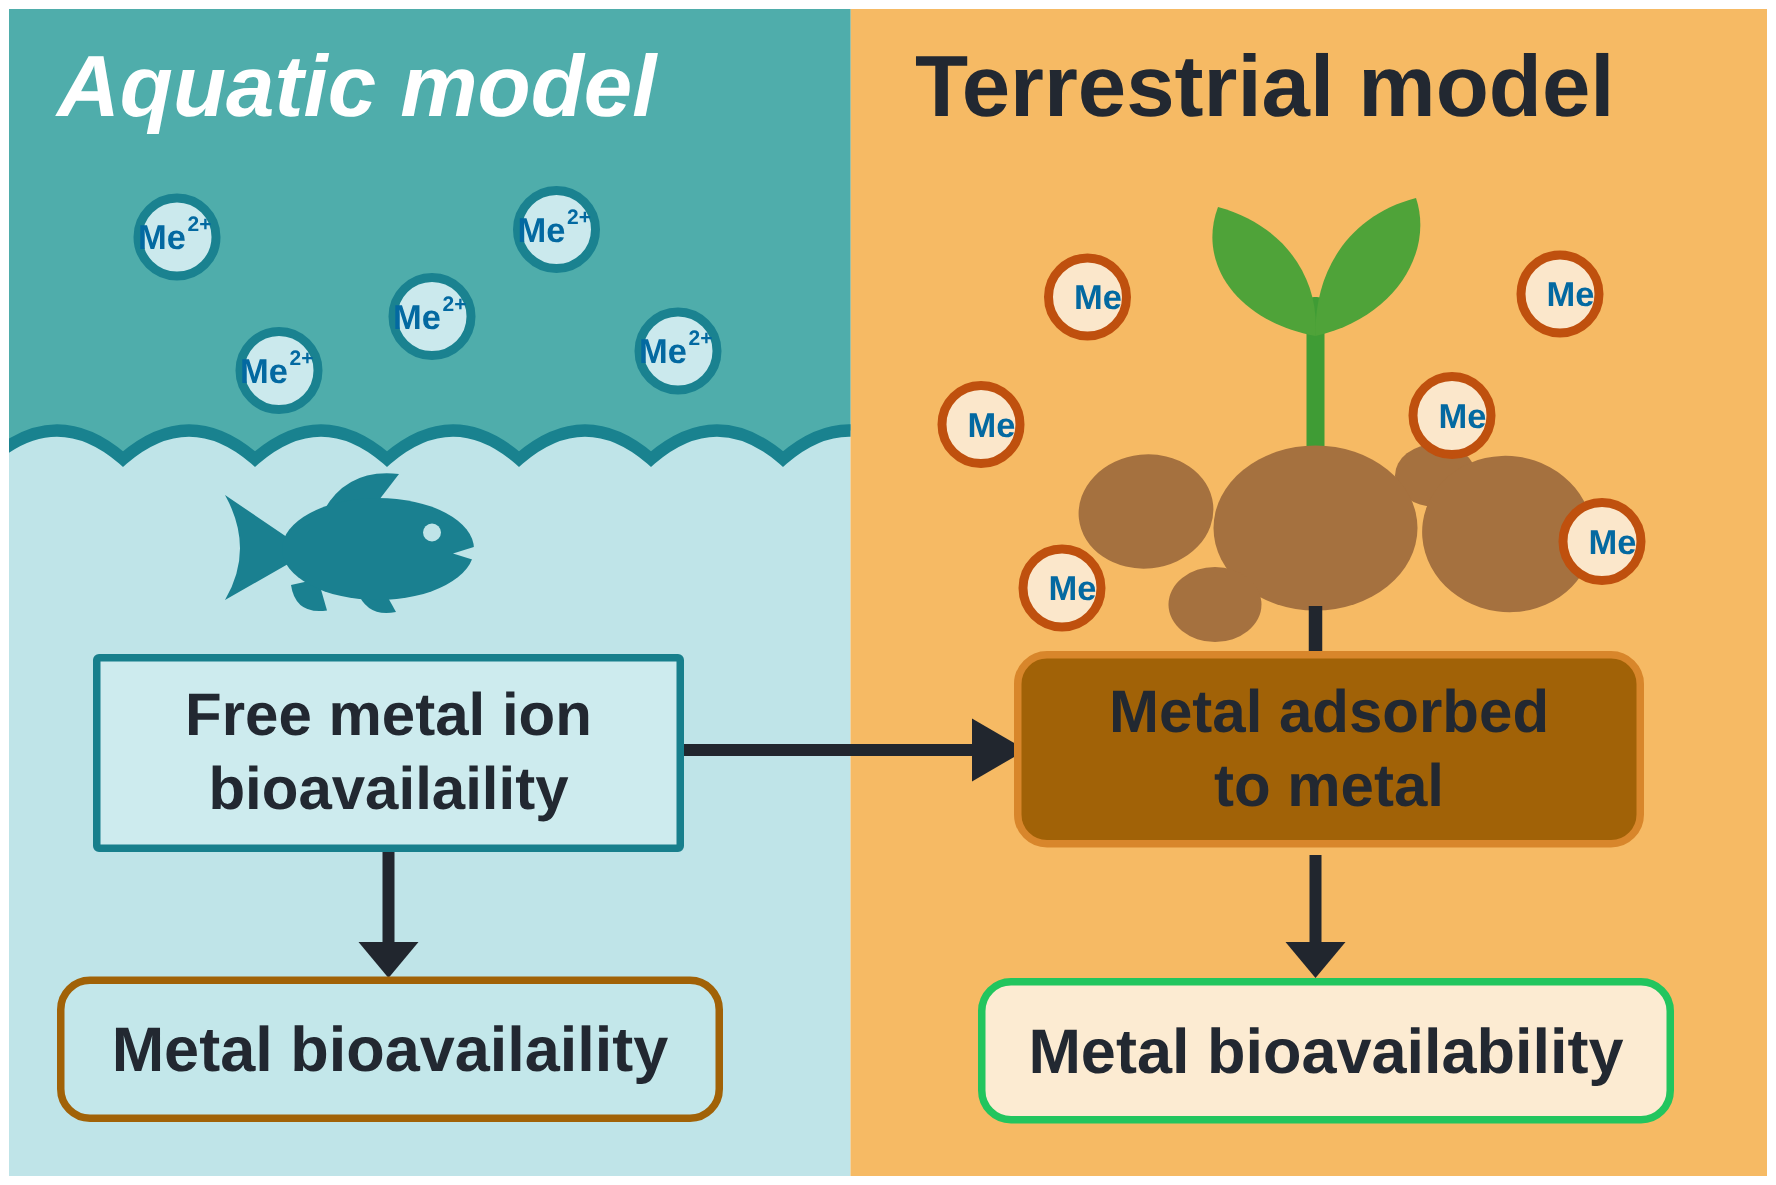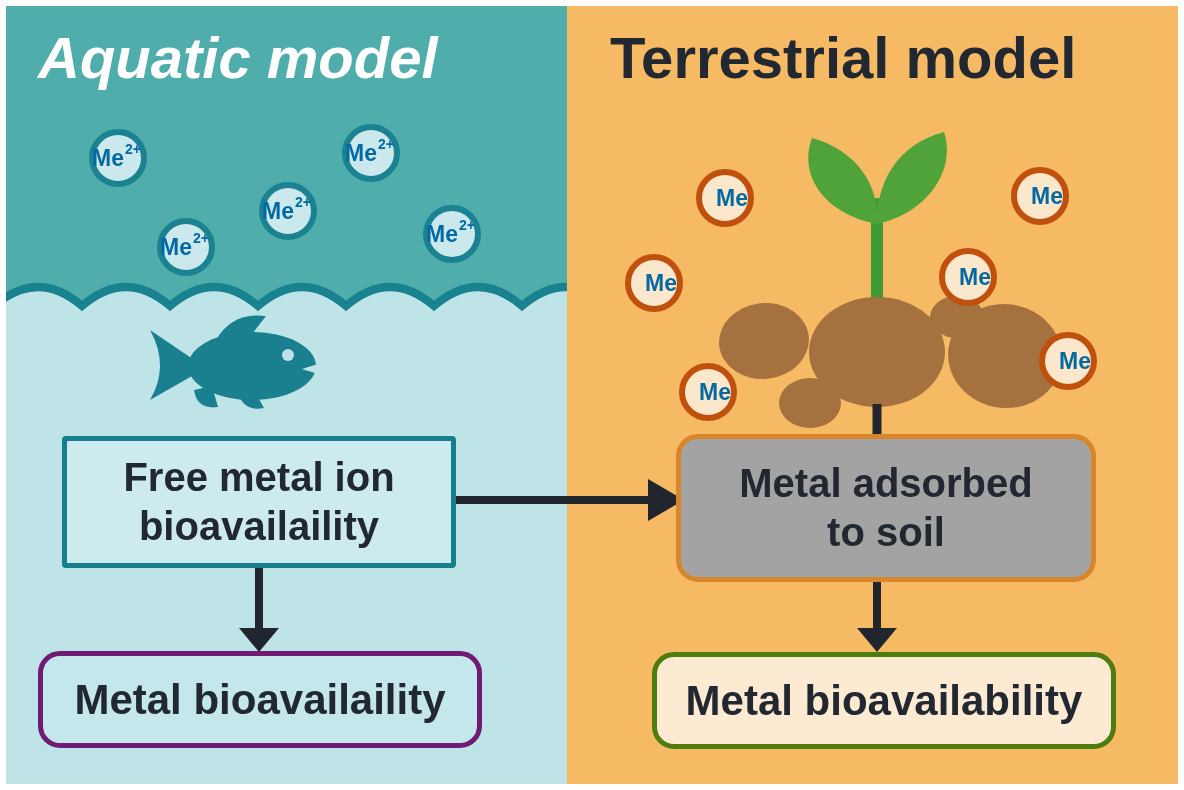--- a/index.html
+++ b/index.html
@@ -28,25 +28,25 @@
   .ion sup { font-size:14px; line-height:1; position:relative; top:-9px; margin-left:1px; }
 
   .box {
     position:absolute; box-sizing:border-box; text-align:center;
     display:flex; flex-direction:column; align-items:center; justify-content:center;
     font-weight:bold; color:#222831;
   }
   .box.aq1 { left:62px;  top:436px; width:394px; height:132px; background:#CDEBEE;
              border:5px solid #177F8C; border-radius:4px; font-size:40px; line-height:1.22; }
   .box.aq2 { left:38px;  top:651px; width:444px; height:97px;  background:#C3E7EA;
-             border:5px solid #701a75; border-radius:22px; font-size:42px; }
-  .box.te1 { left:676px; top:434px; width:420px; height:148px; background:#a3a3a3;
+             border:5px solid #a16207; border-radius:22px; font-size:42px; }
+  .box.te1 { left:676px; top:434px; width:420px; height:131px; background:#a16207;
              border:5px solid #D8862B; border-radius:22px; font-size:40px; line-height:1.22; }
   .box.te2 { left:652px; top:652px; width:464px; height:97px;  background:#FCEBD2;
-             border:5px solid #4d7c0f; border-radius:22px; font-size:42px; }
+             border:5px solid #22c55e; border-radius:22px; font-size:42px; }
 </style>
 </head>
 <body>
 
 <div class="frame">
 
   <div class="panel aq"></div>
   <div class="panel te"></div>
 
   <svg class="decor" viewBox="0 0 1184 790">
@@ -155,19 +155,19 @@
 
   <div class="box aq1">
     <div>Free metal ion</div>
     <div>bioavailaility</div>
   </div>
   <div class="box aq2">
     <div>Metal bioavailaility</div>
   </div>
   <div class="box te1">
     <div>Metal adsorbed</div>
-    <div>to soil</div>
+    <div>to metal</div>
   </div>
   <div class="box te2">
     <div>Metal bioavailability</div>
   </div>
 
 </div>
 
 </body></html>

